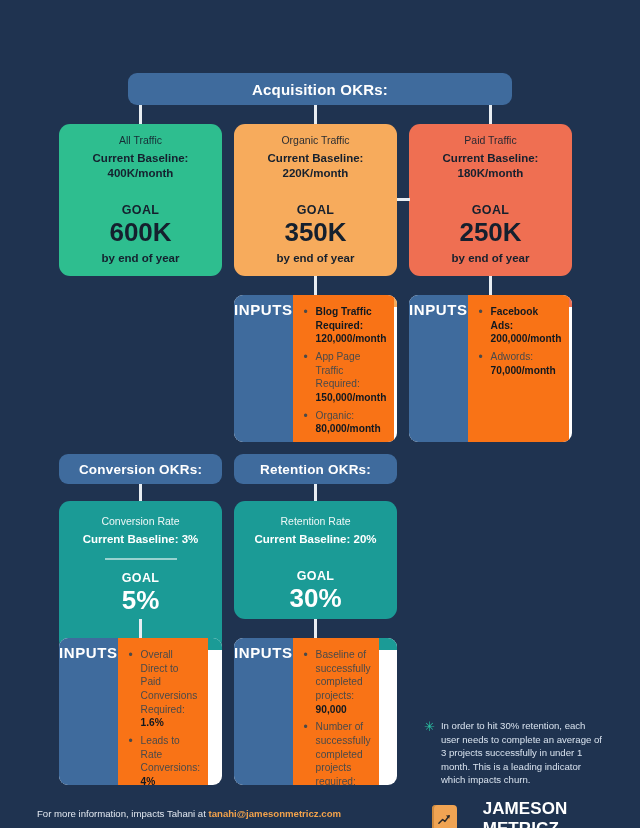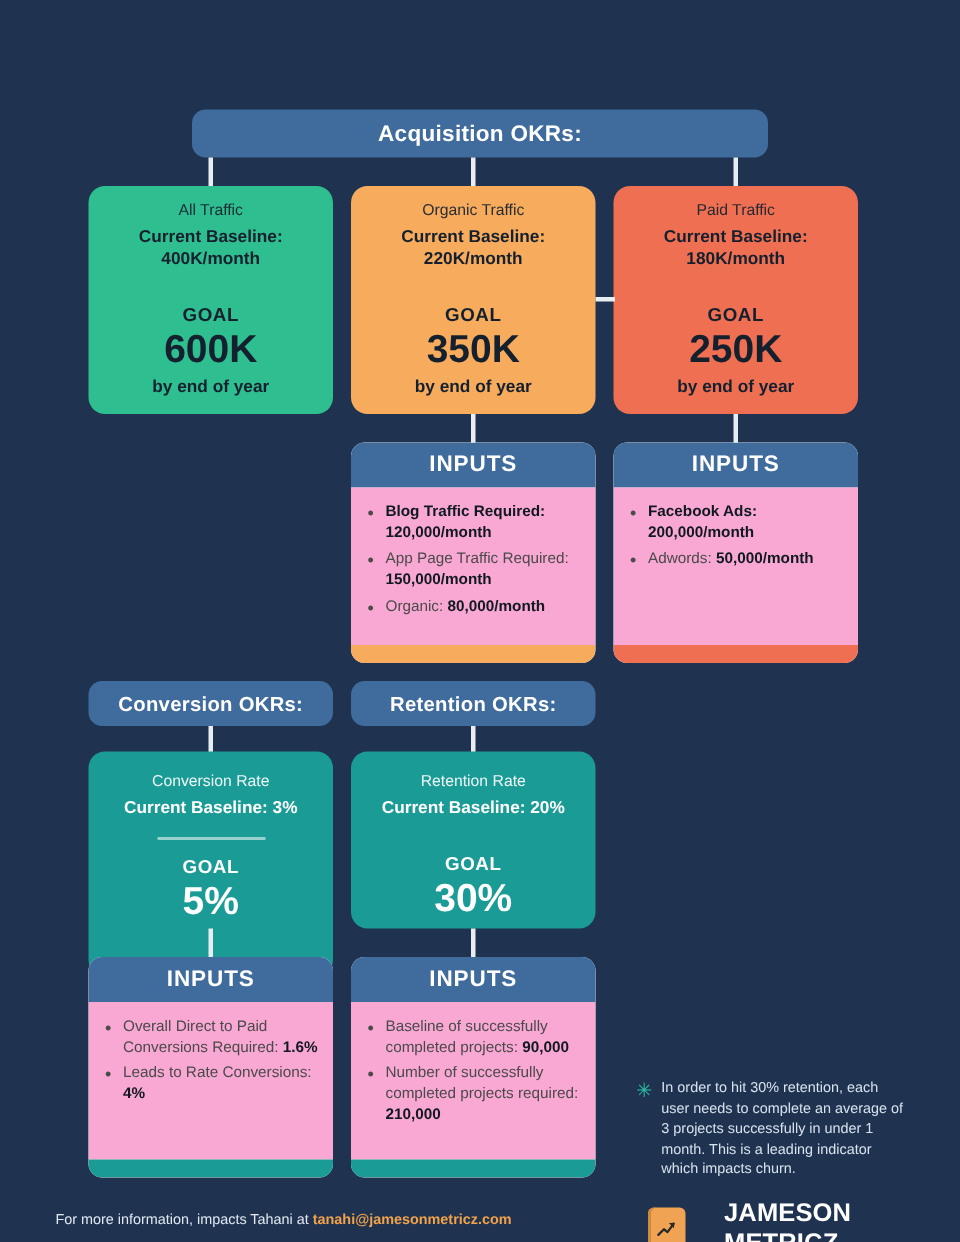--- a/index.html
+++ b/index.html
@@ -92,35 +92,35 @@
   .light-text { color: #ffffff; }
   .light-text .divider { background: #ffffff; }
 
   
   .inputs-box {
     position: absolute;
     border-radius: 9px;
     overflow: hidden;
     background: #ffffff;
     display: flex;
-    flex-direction: column;
+    flex-direction: row;
   }
   .inputs-title {
     background: #3f6b9d;
     color: #ffffff;
     font-weight: bold;
     font-size: 15px;
     text-align: center;
     padding: 6px 0 7px 0;
     letter-spacing: 0.6px;
   }
   .inputs-body {
     flex: 1;
     padding: 10px 8px 6px 10px;
-    background: #f9a8d4;
+    background: #f97316;
   }
   .inputs-body ul { list-style: none; }
   .inputs-body li {
     position: relative;
     padding-left: 13px;
     margin-bottom: 4px;
     font-size: 10.2px;
     line-height: 1.34;
     color: #4a4a4a;
   }
@@ -253,21 +253,21 @@
       </ul>
     </div>
     <div class="inputs-foot" id="acq-foot-0" style="background: rgb(247, 171, 92);"></div>
   </div>
 
   <div class="inputs-box" id="acq-inputs-1" style="left:409px; top:259px; width:163px; height:147px;">
     <div class="inputs-title">INPUTS</div>
     <div class="inputs-body">
       <ul>
         <li><b>Facebook Ads:</b> <b>200,000/month</b></li>
-        <li><span>Adwords:</span> <b>50,000/month</b></li>
+        <li><span>Adwords:</span> <b>70,000/month</b></li>
       </ul>
     </div>
     <div class="inputs-foot" id="acq-foot-1" style="background: rgb(239, 111, 82);"></div>
   </div>
 
   <div class="section-head sub" style="left:59px; top:418px; width:163px; height:30px;">Conversion OKRs:</div>
   <div class="conn-v" style="left:139px; top:448px; height:18px;"></div>
 
   <div class="metric-card light-text" id="conv-card" style="left: 59px; top: 465px; width: 163px; height: 150px; padding-top: 14px; background: rgb(27, 155, 150);">
     <div class="rate-label">Conversion Rate</div>

